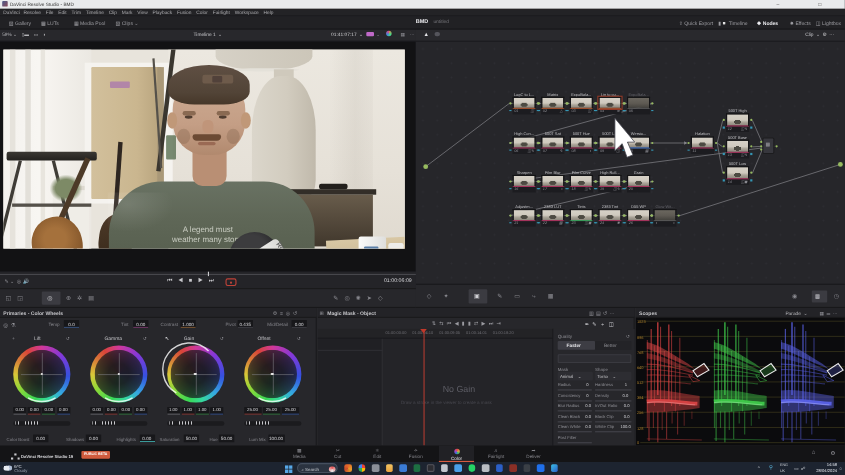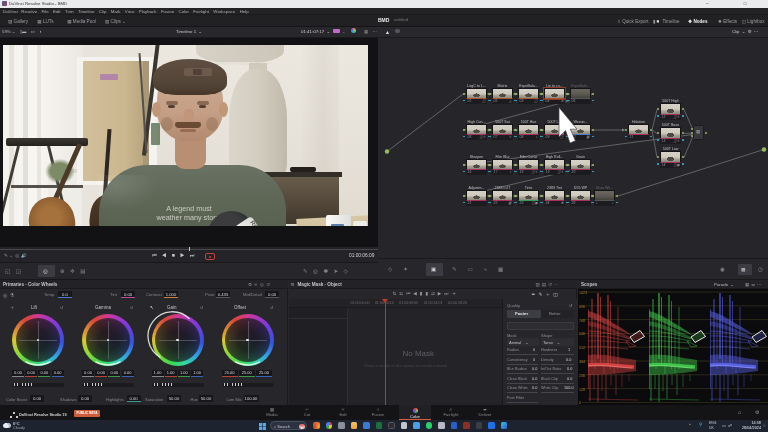--- a/index.html
+++ b/index.html
@@ -677,21 +677,21 @@
 <div class="tx" style="left:4px;top:96.5px;font-size:3.8px;color:#8e8e94;">Post Filter</div>
 <div class="a" style="left:4px;top:102.5px;width:31px;height:0.7px;background:#44444b;"></div>
 </div>
 
 <div class="a" style="left:0;top:19px;width:213.5px;height:8.5px;background:#232326;border-bottom:0.5px solid #1a1a1c;"></div>
 <div class="tx" style="left:62px;top:21px;font-size:3.6px;color:#6e6e74;letter-spacing:0;">01:00:00:00  01:00:04:10  01:00:09:05  01:00:14:01  01:00:18:20</div>
 
 <div class="a" style="left:0;top:27.5px;width:213.5px;height:97.5px;background:#242428;"></div>
 <div class="a" style="left:0;top:27.5px;width:59px;height:97.5px;background:#202024;border-right:0.7px solid #2e2e33;"></div>
 <div class="a" style="left:0;top:38px;width:59px;height:0.7px;background:#2e2e33;"></div>
-<div class="tx" style="left:114px;top:69px;font-size:8px;color:#5e5e66;">No Mask</div>
+<div class="tx" style="left:114px;top:69px;font-size:8px;color:#5e5e66;">No Gain</div>
 <div class="tx" style="left:76px;top:83px;font-size:4.2px;color:#47474e;">Draw a stroke in the viewer to create a mask</div>
 
 <div class="a" style="left:96px;top:19px;width:1px;height:106px;background:#b03a30;"></div>
 <div class="a" style="left:93.5px;top:19px;width:0;height:0;border-left:3px solid rgba(0,0,0,0);border-right:3px solid rgba(0,0,0,0);border-top:4px solid #c0392b;"></div>
 </div>
 
 <div id="scopes" class="a" style="left:578px;top:280px;width:190px;height:125px;">
 <div class="a" style="left:0;top:0;width:190px;height:9px;background:#232327;border-bottom:0.5px solid #1a1a1c;"></div>
 <div class="tx" style="left:3px;top:2px;font-size:4.6px;font-weight:bold;color:#c6c6ca;">Scopes</div>
 <div class="tx" style="left:136px;top:2px;font-size:4.4px;color:#b8b8bc;">Parade ⌄</div>

